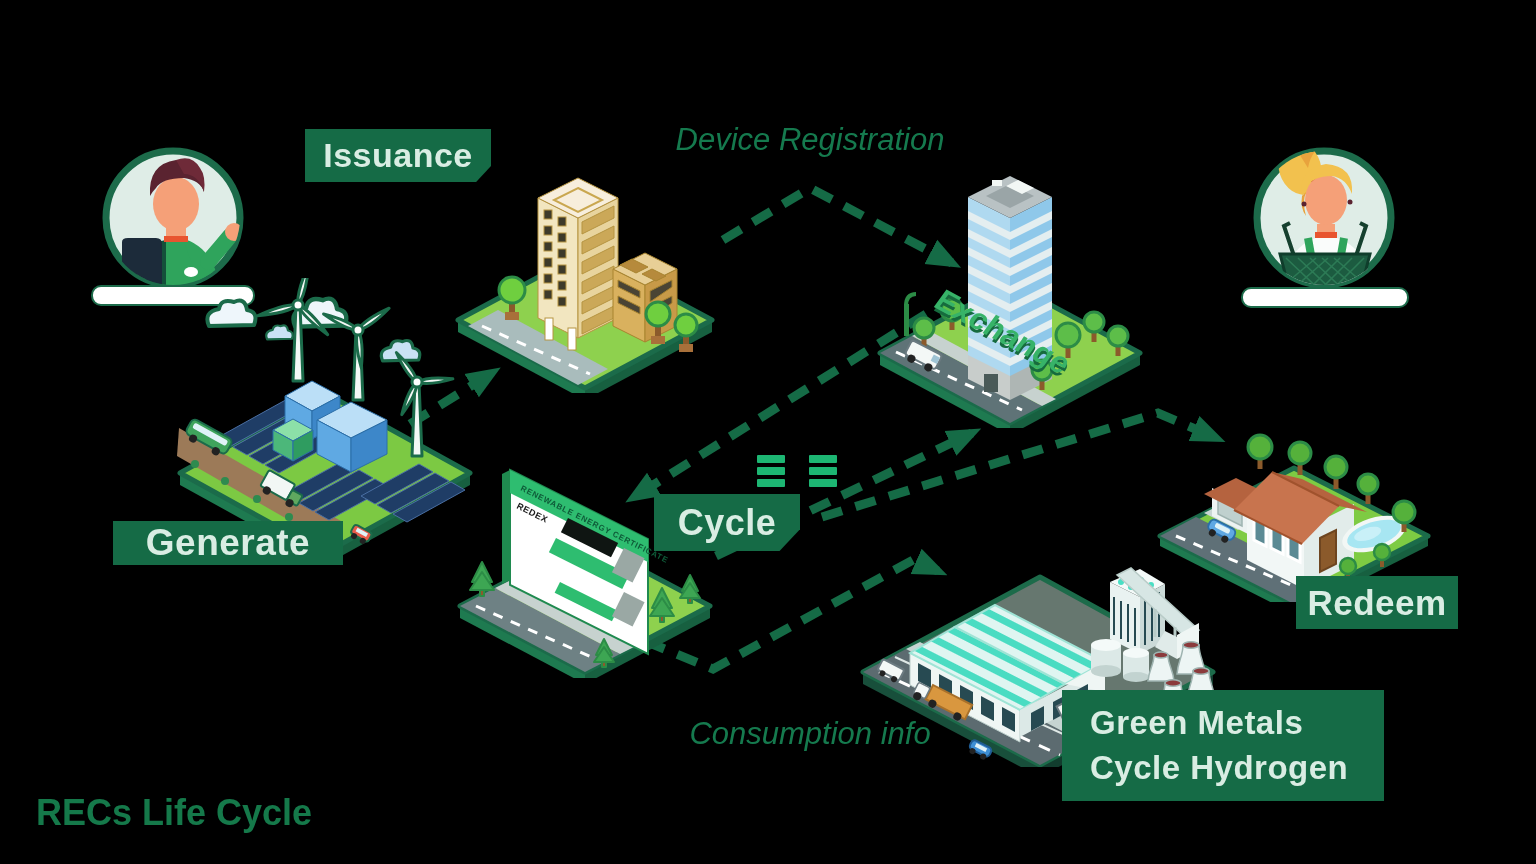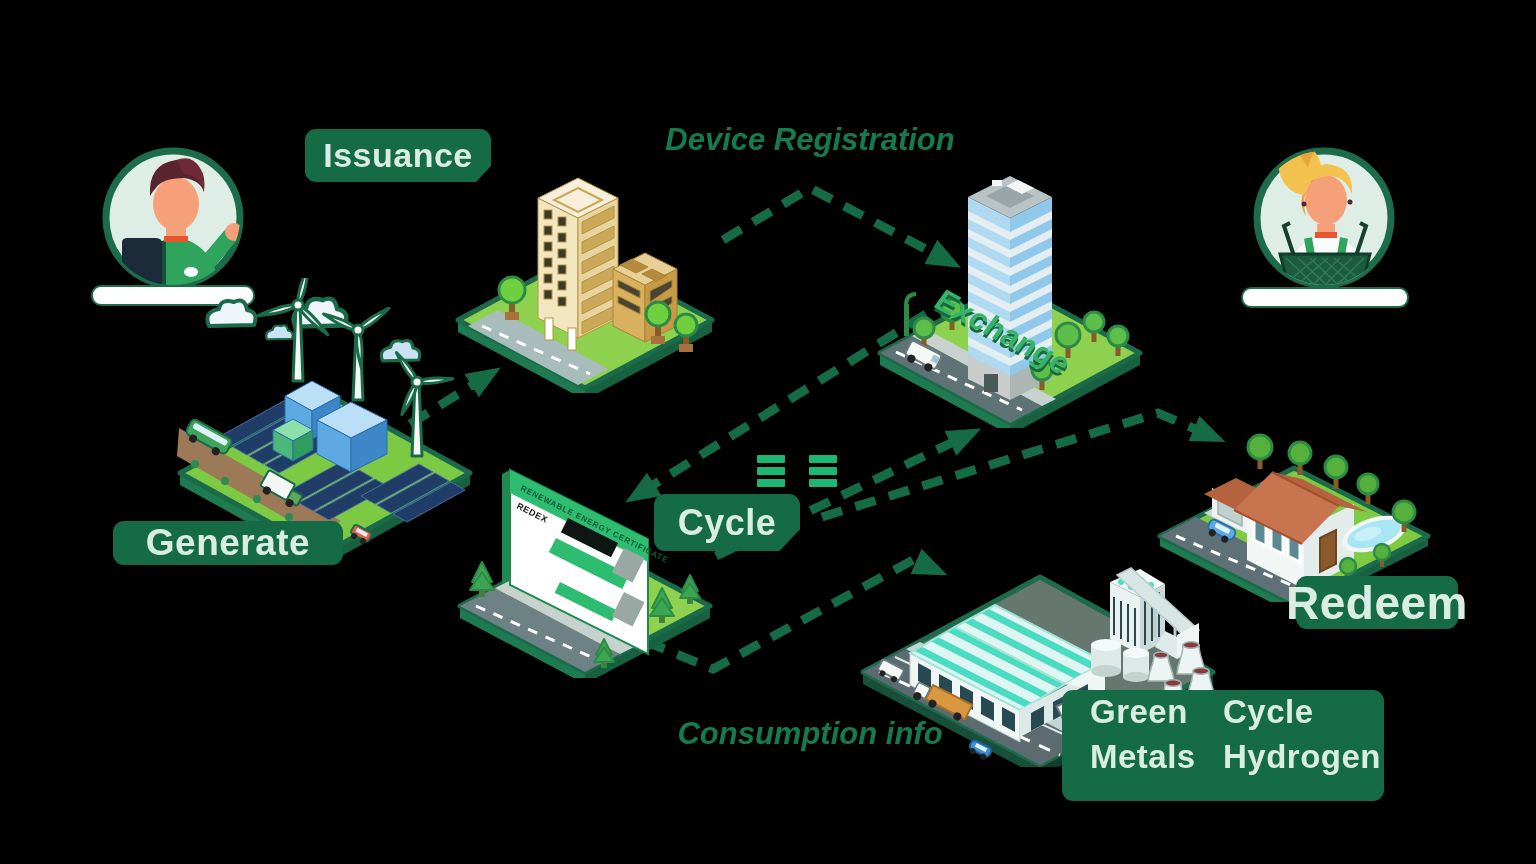--- a/index.html
+++ b/index.html
@@ -1,21 +1,21 @@
 <!DOCTYPE html>
 <html><head>
 <meta charset="utf-8">
 <style>
   html,body{margin:0;padding:0;background:#000;}
   #stage{position:relative;width:1536px;height:864px;background:#000;overflow:hidden;
          font-family:"Liberation Sans",sans-serif;}
   .abs{position:absolute;}
   .label-box{position:absolute;background:#156B46;color:#D9EDE3;font-weight:bold;
-             display:flex;align-items:center;justify-content:center;letter-spacing:.5px;border-radius:11px;}
-  .italic-note{position:absolute;color:#157A4E;font-style:italic;font-weight:700;
+             display:flex;align-items:center;justify-content:center;letter-spacing:.5px;}
+  .italic-note{position:absolute;color:#157A4E;font-style:italic;font-weight:400;
                text-align:center;}
   .title-text{position:absolute;color:#15794A;font-weight:bold;}
   .eq-stack{position:absolute;display:flex;flex-direction:column;gap:4px;}
   .eq-bar{width:28px;height:8px;background:#1DB673;border-radius:1px;}
   svg{display:block;}
 </style>
 </head>
 <body>
 
 <div id="stage">
@@ -599,29 +599,30 @@
   <div class="label-box" style="left:113px;top:521px;width:230px;height:44px;font-size:37px">
     <span>Generate</span>
   </div>
 
 
   <div class="label-box" style="left:654px;top:494px;width:146px;height:57px;font-size:36px;
        clip-path:polygon(0 0,100% 0,100% 62%,86% 100%,0 100%)">
     <span>Cycle</span>
   </div>
 
-  <div class="label-box" style="left:1296px;top:576px;width:162px;height:53px;font-size:46px">
+  <div class="label-box" style="left:1296px;top:576px;width:162px;height:53px;font-size:35px">
     <span>Redeem</span>
   </div>
 
   <div class="label-box" style="left:1062px;top:690px;width:322px;height:111px;font-size:33px;
-       align-items:flex-start;padding-left:28px;
+       flex-direction:column;align-items:flex-start;padding-left:28px;
        box-sizing:border-box;line-height:1.35">
     <span>Green Metals</span>
     <span>Cycle Hydrogen</span>
   </div>
 
   <div class="italic-note" style="left:655px;top:122px;width:310px;font-size:31px">Device Registration</div>
 
   <div class="italic-note" style="left:665px;top:716px;width:290px;font-size:31px">Consumption info</div>
 
+  <div class="title-text" style="left:36px;top:792px;font-size:36px">RECs Life Cycle</div>
 
 </div>
 
 </body></html>

